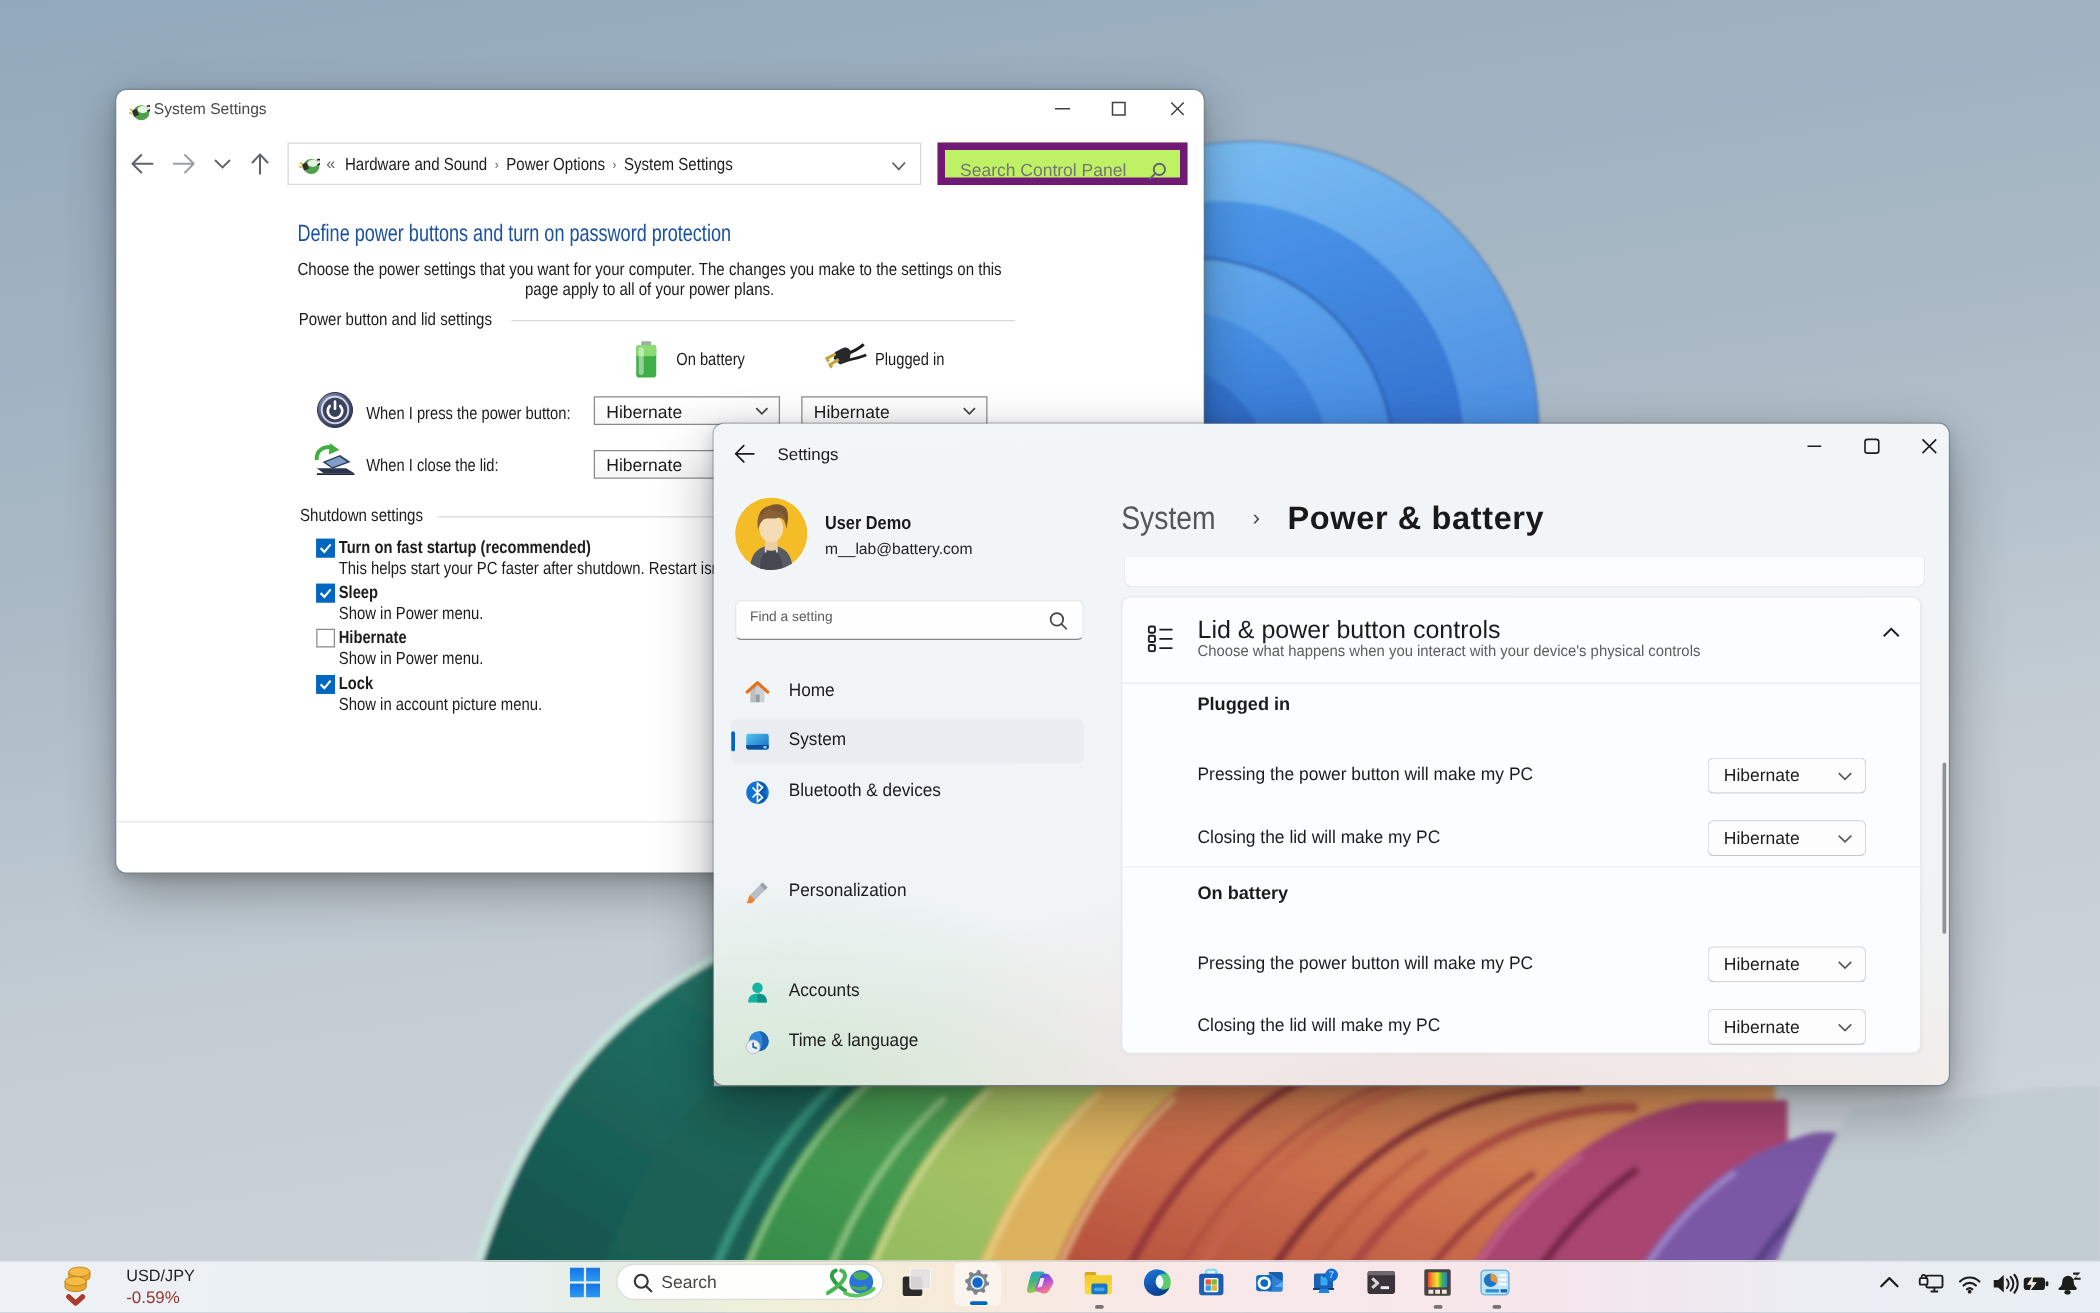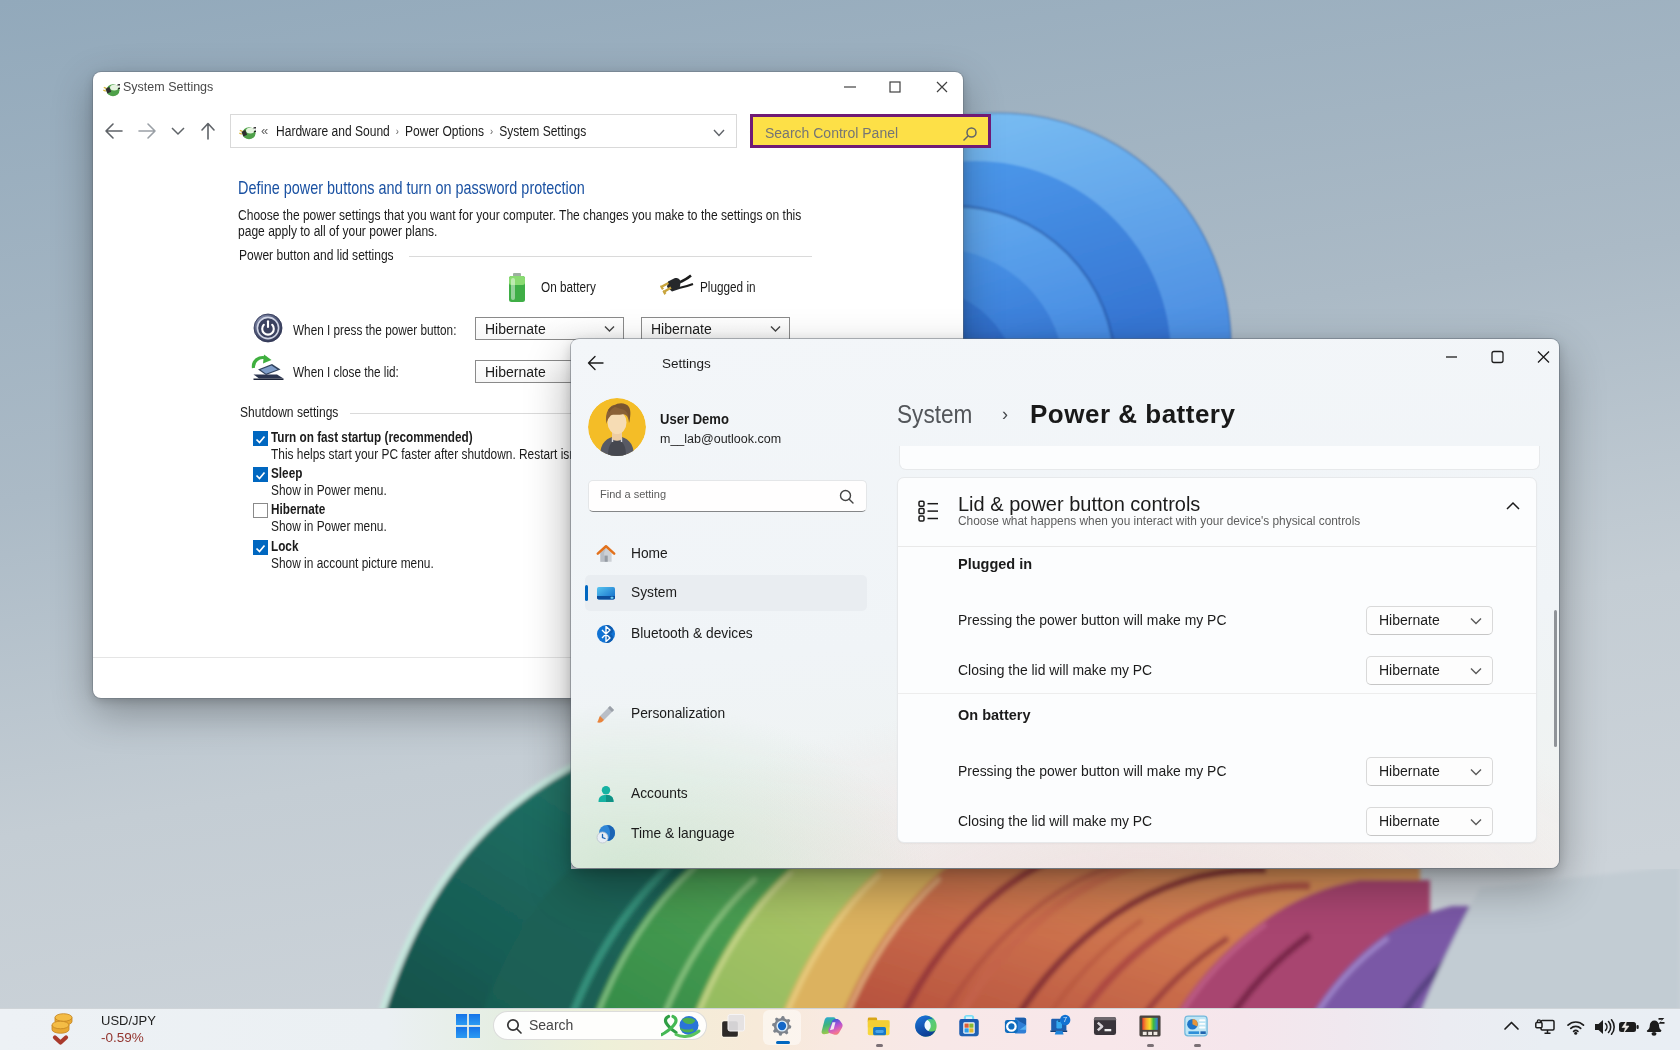--- a/index.html
+++ b/index.html
@@ -17,26 +17,26 @@
   #settile { position:absolute; left:763px; top:1010px; width:38px; height:35px; border-radius:6px; background:rgba(255,255,255,0.5); }
   #setunder { position:absolute; left:776px; top:1041px; width:14px; height:3px; border-radius:2px; background:#0067c0; }
   #searchpill { position:absolute; left:493px; top:1011px; width:214px; height:29px; border-radius:15px;
      background:rgba(255,255,255,0.92); border:1px solid rgba(120,120,120,0.25); }
   #searchpill span { position:absolute; left:35px; top:5px; font-size:14px; color:#454545; }
   .widget { position:absolute; left:44px; top:1011px; }
   .widget .t1 { position:absolute; left:57px; top:2px; font-size:13px; color:#1e1e1e; white-space:nowrap; }
   .widget .t2 { position:absolute; left:57px; top:19px; font-size:13.5px; color:#93352f; white-space:nowrap; }
   
   #cpwin { position:absolute; left:93px; top:72px; width:870px; height:626px; background:#fff;
-    border-radius:8px; box-shadow:0 0 0 1px rgba(100,110,120,0.42), 0 14px 40px rgba(0,0,0,0.3), 0 3px 10px rgba(0,0,0,0.16); }
+    border-radius:8px; box-shadow:0 0 0 1px rgba(100,110,120,0.42), 0 14px 40px rgba(0,0,0,0.3), 0 3px 10px rgba(0,0,0,0.16);text-align:center; }
   #cpwin .cap { position:absolute; top:7px; }
   .cptitle { position:absolute; left:30px; top:8px; font-size:12.5px; color:#494949; }
   .toolbtn { position:absolute; top:42px; }
   .addrbar { position:absolute; left:137px; top:42px; width:507px; height:34px; border:1px solid #d9d9d9; background:#fff; }
-  .cpsearch { position:absolute; left:657px; top:42px; width:241px; height:34px; border:3px solid #701a75; background:#fde047; }
+  .cpsearch { position:absolute; left:657px; top:42px; width:200px; height:34px; border:6px solid #701a75; background:#bef264; }
   .cpsearch span { position:absolute; left:12px; top:8px; font-size:14px; color:#757575; }
   .crumbs { position:absolute; left:45px; top:8px; font-size:14px; color:#1b1b1b; white-space:nowrap; transform:scaleX(0.86); transform-origin:left; }
   .crumbs .sep { color:#5f5f5f; font-size:11px; padding:0 7px; position:relative; top:-1px; }
   .cph1 { position:absolute; left:145px; top:105px; font-size:19px; color:#1a51a2; white-space:nowrap; transform:scaleX(0.76); transform-origin:left; }
   .cpp { position:absolute; left:145px; top:136px; font-size:14px; color:#1b1b1b; line-height:15.5px; transform:scaleX(0.86); transform-origin:left; white-space:nowrap; }
   .cpsect { position:absolute; font-size:14px; color:#1b1b1b; white-space:nowrap; transform:scaleX(0.86); transform-origin:left; }
   .cpline { position:absolute; height:1px; background:#dadada; }
   .cplabel { position:absolute; font-size:14px; color:#1b1b1b; white-space:nowrap; transform:scaleX(0.84); transform-origin:left; }
   .cpsel { position:absolute; width:149px; height:23px; border:1px solid #8a8a8a; background:linear-gradient(#fff,#f7f7f7); }
   .cpsel span { position:absolute; left:9px; top:3px; font-size:14px; color:#1b1b1b; }
@@ -46,21 +46,21 @@
   .cboff { background:#fff; border:1px solid #8a8a8a; }
   .cbl { position:absolute; font-size:14px; font-weight:bold; color:#1b1b1b; white-space:nowrap; transform:scaleX(0.84); transform-origin:left; }
   .cbs { position:absolute; font-size:14px; color:#1b1b1b; white-space:nowrap; transform:scaleX(0.85); transform-origin:left; }
   
   #setwin { position:absolute; left:571px; top:339px; width:988px; height:529px; border-radius:8px;
     background:linear-gradient(176deg,#f3f6f9 0%,#f0f4f7 55%,#eff3f3 75%,#f2f2f0 100%);
     box-shadow:0 0 0 1px rgba(90,100,110,0.45), 0 18px 46px rgba(0,0,0,0.33), 0 4px 12px rgba(0,0,0,0.18); }
   #setwin::before { content:''; position:absolute; inset:0; border-radius:8px;
     background:radial-gradient(430px 250px at 6% 102%, rgba(168,214,170,0.42), rgba(168,214,170,0) 70%),
                radial-gradient(760px 280px at 58% 106%, rgba(238,205,205,0.45), rgba(238,205,205,0) 72%); }
-  .swtitle { position:absolute; left:51px; top:17px; font-size:13.5px; color:#1c1c1c;margin-left:40px; }
+  .swtitle { position:absolute; left:51px; top:17px; font-size:13.5px; color:#1c1c1c; }
   .swcap { position:absolute; top:6px; width:40px; height:24px; }
   .avname { position:absolute; left:89px; top:71px; font-size:15px; font-weight:bold; color:#1a1a1a; transform:scaleX(0.87); transform-origin:left; }
   .avmail { position:absolute; left:89px; top:93px; font-size:12.5px; color:#1f1f1f; }
   .findbox { position:absolute; left:17px; top:141px; width:279px; height:32px; background:#fffefe;
     border:1px solid #e4e6e8; border-bottom:1px solid #848688; border-radius:5px; }
   .findbox span { position:absolute; left:11px; top:7px; font-size:11px; color:#5c5c5c; }
   .nav { position:absolute; left:14px; width:282px; height:36px; }
   .nav .ic { position:absolute; left:11px; top:8px; width:20px; height:20px; }
   .nav .tx { position:absolute; left:46px; top:9px; font-size:14.5px; color:#1b1b1b; white-space:nowrap; transform:scaleX(0.95); transform-origin:left; }
   .navsel { background:#e9edf1; border-radius:5px; }
@@ -367,21 +367,21 @@
       <path d="M 20,58 C 20,48 23,42.5 29,42.5 C 35,42.5 38,48 38,58 Z" fill="#464850"></path>
       <path d="M 24.5,40 L 24.5,44 M 33.5,40 L 33.5,44" stroke="#d9dadd" stroke-width="1.4"></path>
       <path d="M 24,31 L 34,31 L 34,40 C 34,43.5 24,43.5 24,40 Z" fill="#edcda4"></path>
       <ellipse cx="29" cy="24.5" rx="9.5" ry="11.5" fill="#f6dcb4"></ellipse>
       <path d="M 18.5,26 C 16,13 23,5.5 29.5,7 C 38,5 43.5,13 41,25 C 40.5,18 37.5,15.5 33.5,16.5 C 29,17.5 23.5,15.5 22,18.5 C 20.2,20.2 19,23 18.5,26 Z" fill="#8a6137"></path>
       <path d="M 26,7.8 C 30,4.2 38,4.5 41,9 C 43.2,12.6 42.5,19 41,25 C 41.5,16.5 38.5,12 34,11.2 C 31,10.6 27.5,9.5 26,7.8 Z" fill="#7a5530"></path>
       <path d="M 20,12 C 22,9 26,7.5 29.5,7.8 C 26,9 23,11 21.5,14.5 Z" fill="#7a5530"></path>
     </g>
   </svg>
   <div class="avname">User Demo</div>
-  <div class="avmail">m__lab@outlook.com</div>
+  <div class="avmail">m__lab@battery.com</div>
   <div class="findbox">
     <span>Find a setting</span>
     <svg class="abs" style="right:12px;top:8px" width="15" height="15" viewBox="0 0 15 15">
       <circle cx="6.5" cy="6.5" r="5" fill="none" stroke="#454545" stroke-width="1.4"></circle>
       <line x1="10.2" y1="10.2" x2="14" y2="14" stroke="#454545" stroke-width="1.4" stroke-linecap="round"></line>
     </svg>
   </div>
 
   <div class="nav" style="top:197px">
     <svg class="ic" viewBox="0 0 20 20">

